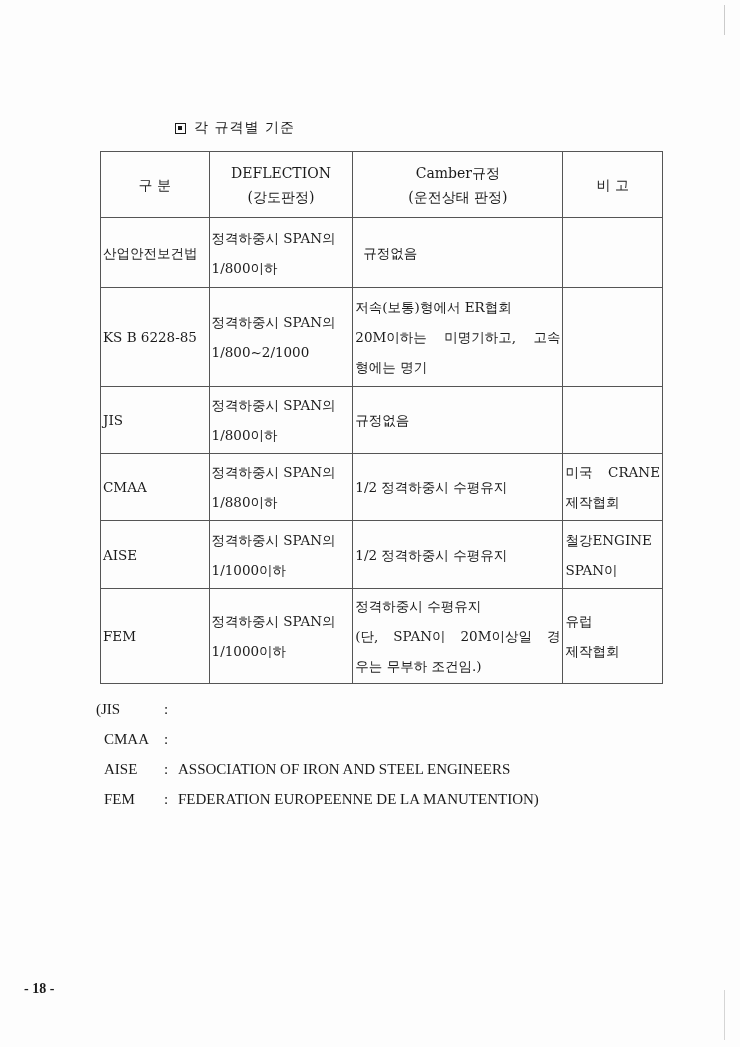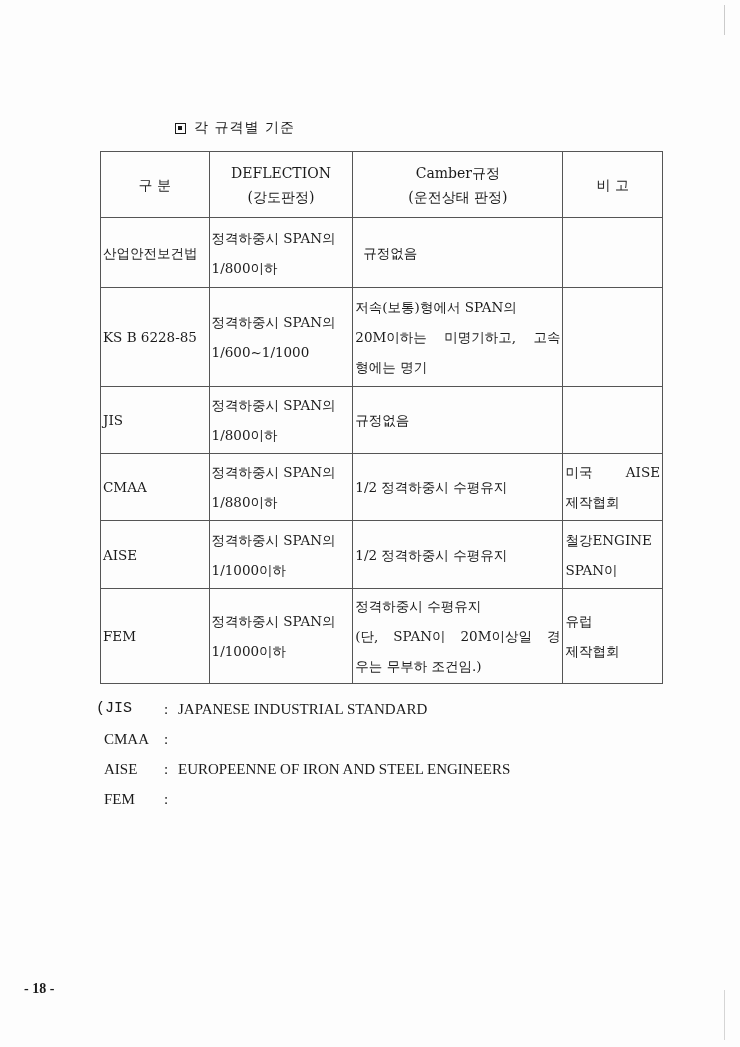--- a/index.html
+++ b/index.html
@@ -93,21 +93,21 @@
     .legend {
       position: absolute;
       left: 96px;
       top: 694px;
       font-family: "Liberation Serif", "DejaVu Serif", serif;
       font-size: 15px;
       line-height: 30px;
     }
     .legend-row { display: flex; }
     .legend-abbr { display: inline-block; width: 60px; }
-    .legend-row.first .legend-abbr { width: 68px; font-family: Liberation Mono, monospace; }
+    .legend-row.first .legend-abbr { width: 68px; }
     .legend-sep { display: inline-block; width: 14px; }
     .page-number {
       position: absolute;
       left: 0;
       width: 740px;
       top: 981px;
       text-align: left;
       font-family: "Liberation Serif", serif;
       font-size: 14px;
       font-weight: bold;
@@ -166,24 +166,24 @@
       </td>
       <td></td>
     </tr>
 
     <tr class="row-h2">
       <td>
             <span class="cell-line">KS B 6228-85</span>
           </td>
       <td>
         <span class="cell-line">정격하중시 SPAN의</span>
-        <span class="cell-line">1/600~1/1000</span>
-      </td>
-      <td>
-        <span class="cell-line">저속(보통)형에서 SPAN의</span>
+        <span class="cell-line">1/800~2/1000</span>
+      </td>
+      <td>
+        <span class="cell-line">저속(보통)형에서 ER협회</span>
         <span class="justify-line">20M이하는 미명기하고, 고속</span>
         <span class="cell-line">형에는 명기</span>
       </td>
       <td></td>
     </tr>
 
     <tr class="row-h3">
       <td>
             <span class="cell-line">JIS</span>
           </td>
@@ -202,21 +202,21 @@
             <span class="cell-line">CMAA</span>
           </td>
       <td>
         <span class="cell-line">정격하중시 SPAN의</span>
         <span class="cell-line">1/880이하</span>
       </td>
       <td>
         <span class="cell-line">1/2 정격하중시 수평유지</span>
       </td>
       <td>
-        <span class="justify-line">미국 AISE</span>
+        <span class="justify-line">미국 CRANE</span>
         <span class="cell-line">제작협회</span>
       </td>
     </tr>
 
     <tr class="row-h5">
       <td>
             <span class="cell-line">AISE</span>
           </td>
       <td>
         <span class="cell-line">정격하중시 SPAN의</span>
@@ -249,34 +249,34 @@
         <span class="cell-line">제작협회</span>
       </td>
     </tr>
   </tbody>
     </table>
 
   <div class="legend">
     <div class="legend-row first">
       <span class="legend-abbr">(JIS</span>
       <span class="legend-sep">:</span>
-      <span class="legend-full">JAPANESE INDUSTRIAL STANDARD</span>
     </div>
     <div class="legend-row" style="padding-left:8px;">
       <span class="legend-abbr">CMAA</span>
       <span class="legend-sep">:</span>
     </div>
     <div class="legend-row" style="padding-left:8px;">
       <span class="legend-abbr">AISE</span>
       <span class="legend-sep">:</span>
-      <span class="legend-full">EUROPEENNE OF IRON AND STEEL ENGINEERS</span>
+      <span class="legend-full">ASSOCIATION OF IRON AND STEEL ENGINEERS</span>
     </div>
     <div class="legend-row" style="padding-left:8px;">
       <span class="legend-abbr">FEM</span>
       <span class="legend-sep">:</span>
+      <span class="legend-full">FEDERATION EUROPEENNE DE LA MANUTENTION)</span>
     </div>
   </div>
 
   <div class="page-number">- 18 -</div>
 
   <div class="scan-mark" style="left:724px;top:5px;width:1px;height:30px;opacity:.5;"></div>
   <div class="scan-mark" style="left:724px;top:990px;width:1px;height:50px;opacity:.4;"></div>
 </div>
 
 </body></html>

